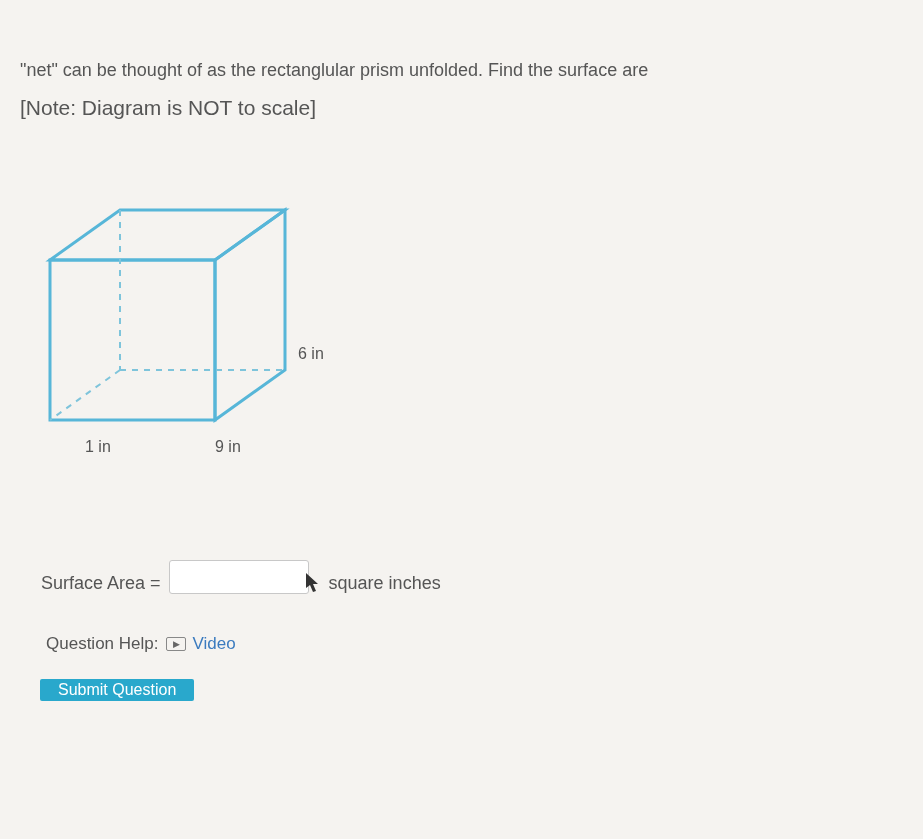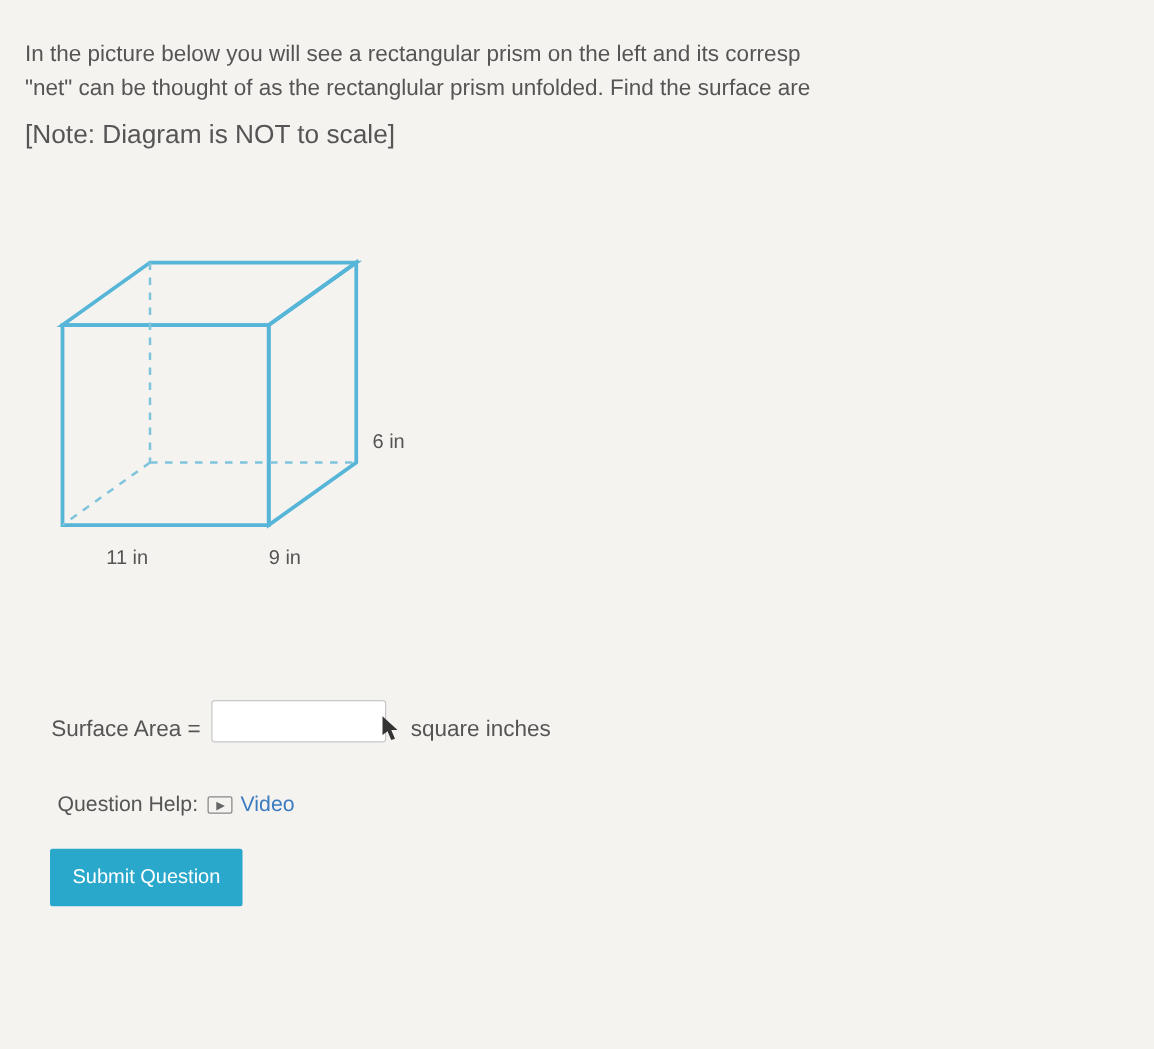--- a/index.html
+++ b/index.html
@@ -91,59 +91,59 @@
       align-items: center;
       justify-content: center;
       font-size: 9px;
       color: #666;
     }
     .submit-btn {
       margin-left: 20px;
       background: #29a8cc;
       color: #fff;
       border: none;
-      padding: 14px 18px;
+      padding: 2px 18px;
       font-size: 16px;
       cursor: pointer;
       border-radius: 2px;
     }
     .cursor {
       position: absolute;
       width: 16px; height: 22px;
       pointer-events: none;
     }
   </style>
 </head>
 <body>
 
 
 
 <div class="question-text">
-  <span>In the picture below you will see a rectangular prism on the left and its corresp</span><br>
+  <br>
   <span>"net" can be thought of as the rectanglular prism unfolded. Find the surface are</span>
 </div>
 
 <div class="note-text">[Note: Diagram is NOT to scale]</div>
 
 <div class="diagrams">
 
   <div class="prism-container">
     <svg viewBox="0 0 300 280">
 
       <polygon points="10,60 175,60 175,220 10,220" fill="none" stroke="#57b6d8" stroke-width="3"></polygon>
 
       <polygon points="10,60 80,10 245,10 175,60" fill="none" stroke="#57b6d8" stroke-width="3"></polygon>
 
       <polygon points="175,60 245,10 245,170 175,220" fill="none" stroke="#57b6d8" stroke-width="3"></polygon>
 
       <line x1="80" y1="10" x2="80" y2="170" stroke="#7ec4db" stroke-width="2" stroke-dasharray="6,6"></line>
       <line x1="80" y1="170" x2="10" y2="220" stroke="#7ec4db" stroke-width="2" stroke-dasharray="6,6"></line>
       <line x1="80" y1="170" x2="245" y2="170" stroke="#7ec4db" stroke-width="2" stroke-dasharray="6,6"></line>
     </svg>
-    <div class="dim-label" style="left:45px; top:238px;">11 in</div>
+    <div class="dim-label" style="left:45px; top:238px;">1 in</div>
     <div class="dim-label" style="left:175px; top:238px;">9 in</div>
     <div class="dim-label" style="left:258px; top:145px;">6 in</div>
   </div>
 
 
 </div>
 
 <div class="answer-row">
   <span>Surface Area =</span>
   <input type="text" class="answer-input" value="" style="">

